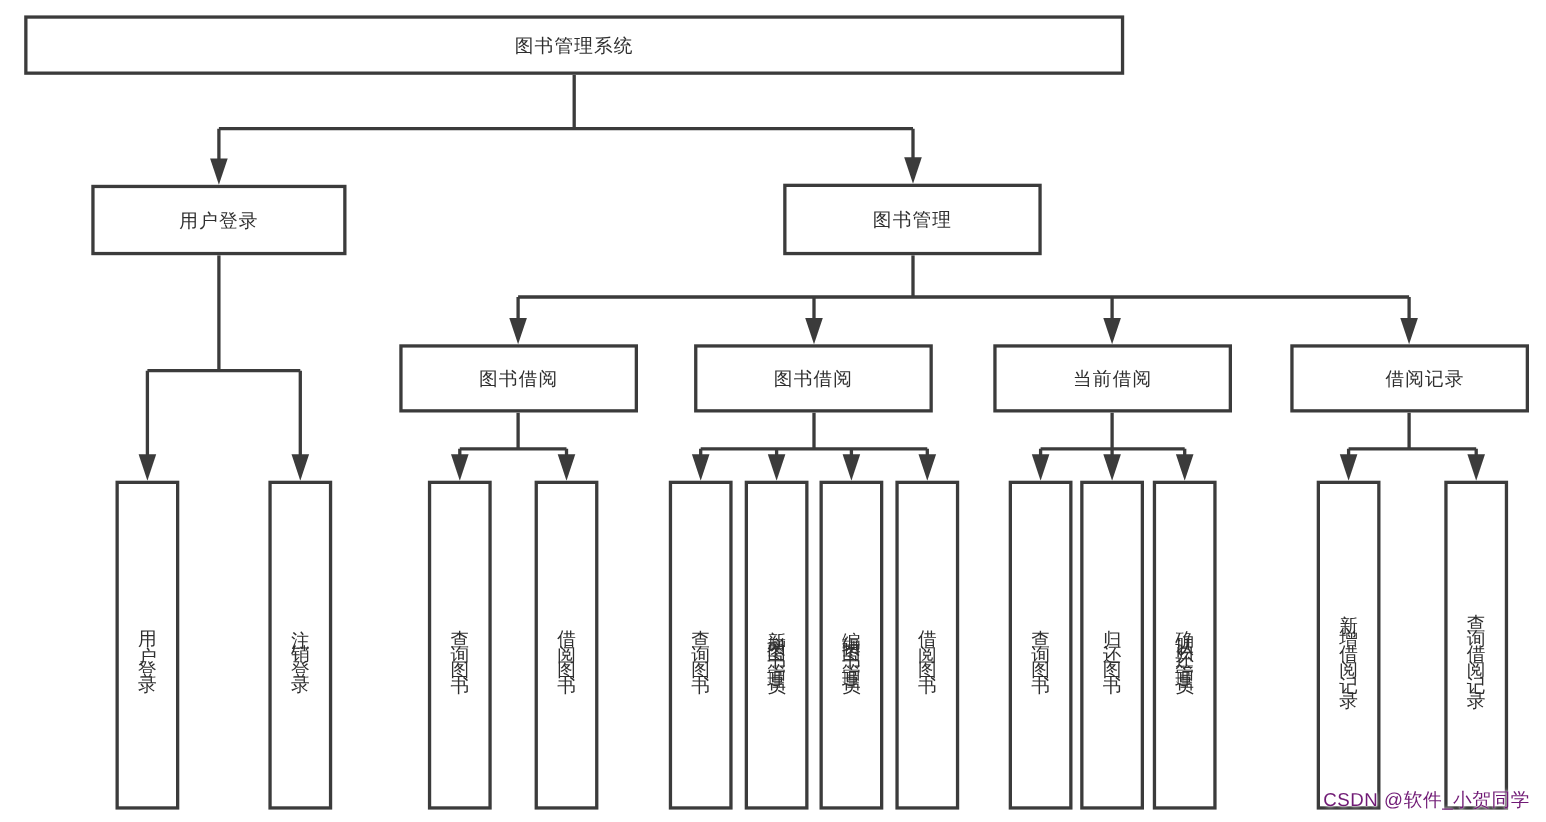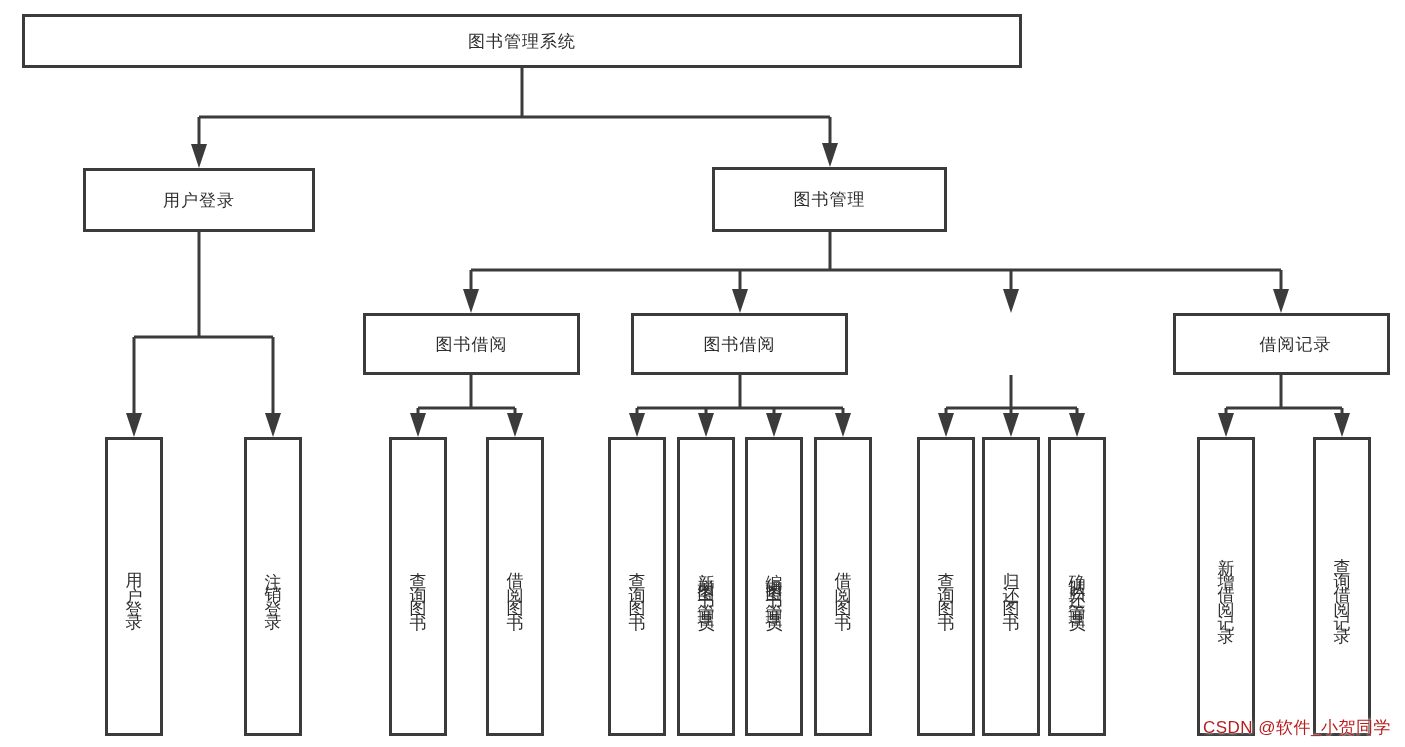--- a/index.html
+++ b/index.html
@@ -30,21 +30,21 @@
     text-orientation:mixed;
     letter-spacing:14px;
     font-size:17px;
     line-height:1;
   }
   .leaf.long .vlabel{letter-spacing:6px;}
   #watermark{
     position:absolute;
     right:14px;bottom:8px;
     font-size:17px;
-    color:#b91c1c;
+    color:#701a75;
     letter-spacing:0.5px;
     z-index:5;
     text-shadow:0 0 2px #ffffff,0 0 4px #ffffff;
     white-space:nowrap;
   }
 </style>
 </head>
 <body>
 
 <div id="canvas">
@@ -99,20 +99,23 @@
   <div class="node" style="left:712px;top:167px;width:235px;height:65px;text-align:center;">
     <span>图书管理</span>
   </div>
 
   <div class="node" style="left:363px;top:313px;width:217px;height:62px;">
     <span>图书借阅</span>
   </div>
   <div class="node" style="left:631px;top:313px;width:217px;height:62px;align-items:center;">
     <span>图书借阅</span>
   </div>
+  <div class="node" style="left:903px;top:313px;width:217px;height:62px;">
+    <span>当前借阅</span>
+  </div>
   <div class="node" style="left:1173px;top:313px;width:217px;height:62px;padding-left:28px;">
     <span>借阅记录</span>
   </div>
 
   <div class="node leaf" style="left:105px;top:437px;width:58px;height:299px;">
     <span class="vlabel">用户登录</span>
   </div>
   <div class="node leaf" style="left:244px;top:437px;width:58px;height:299px;">
     <span class="vlabel">注销登录</span>
   </div>

